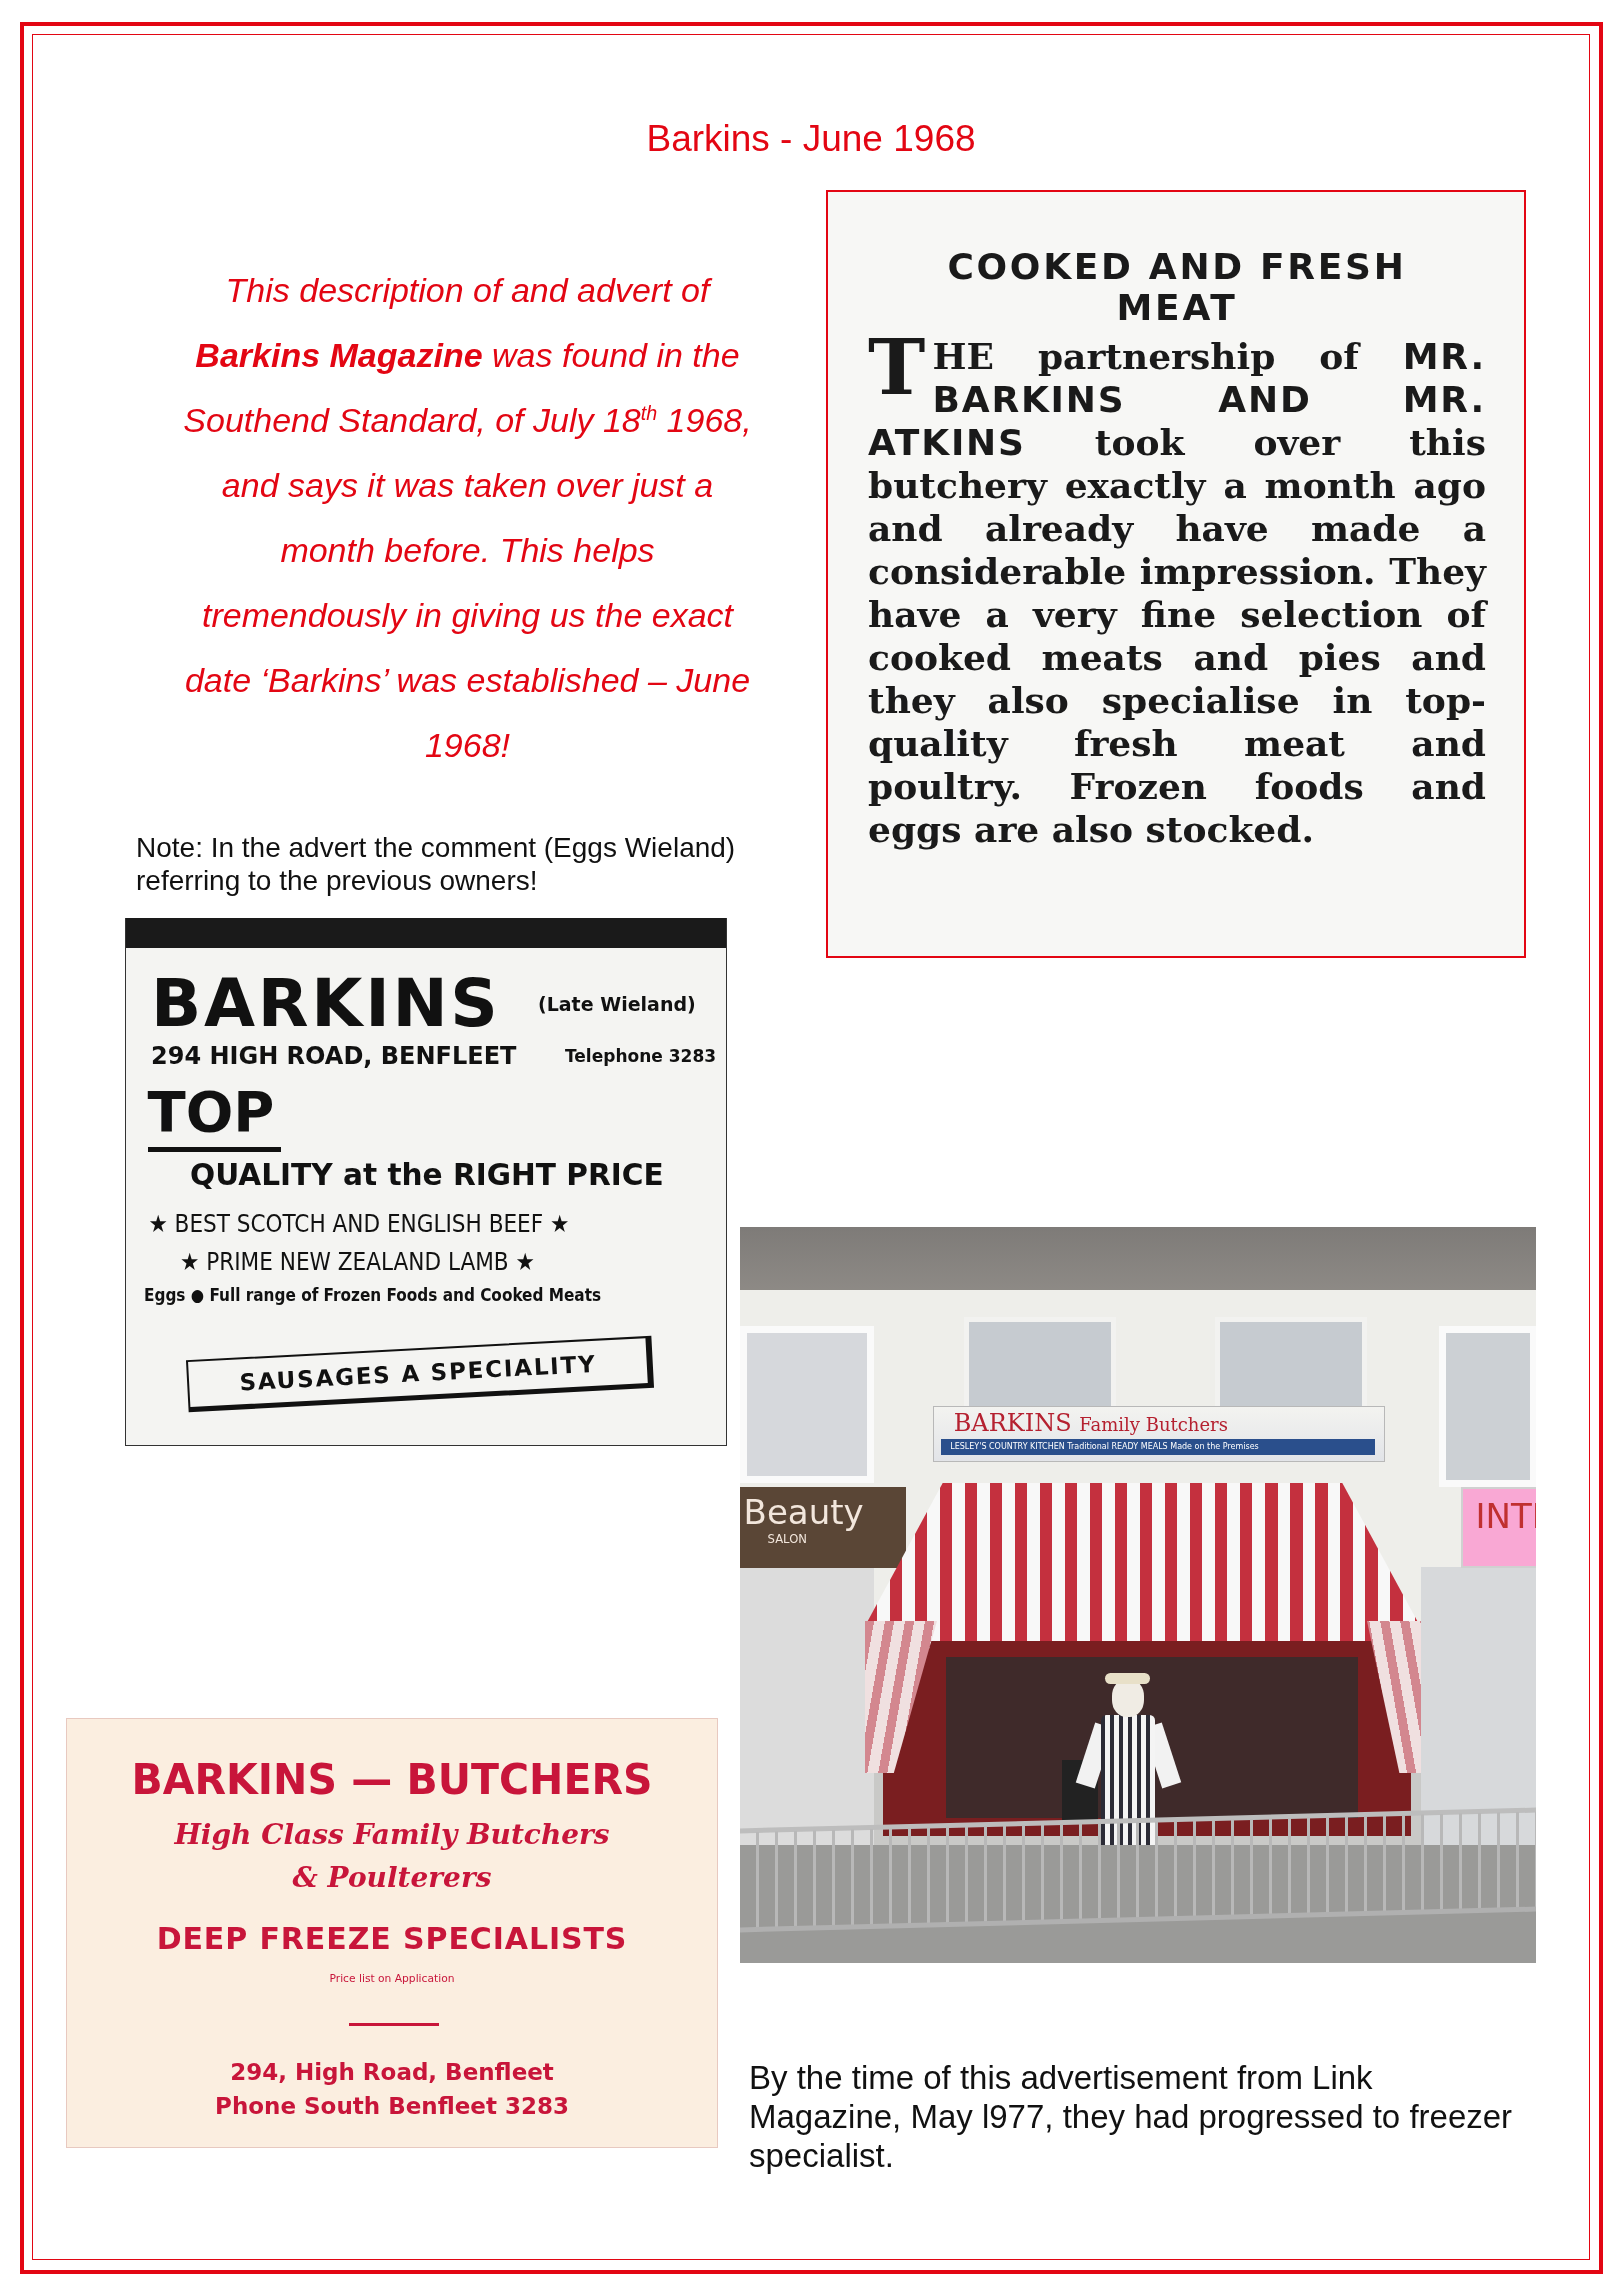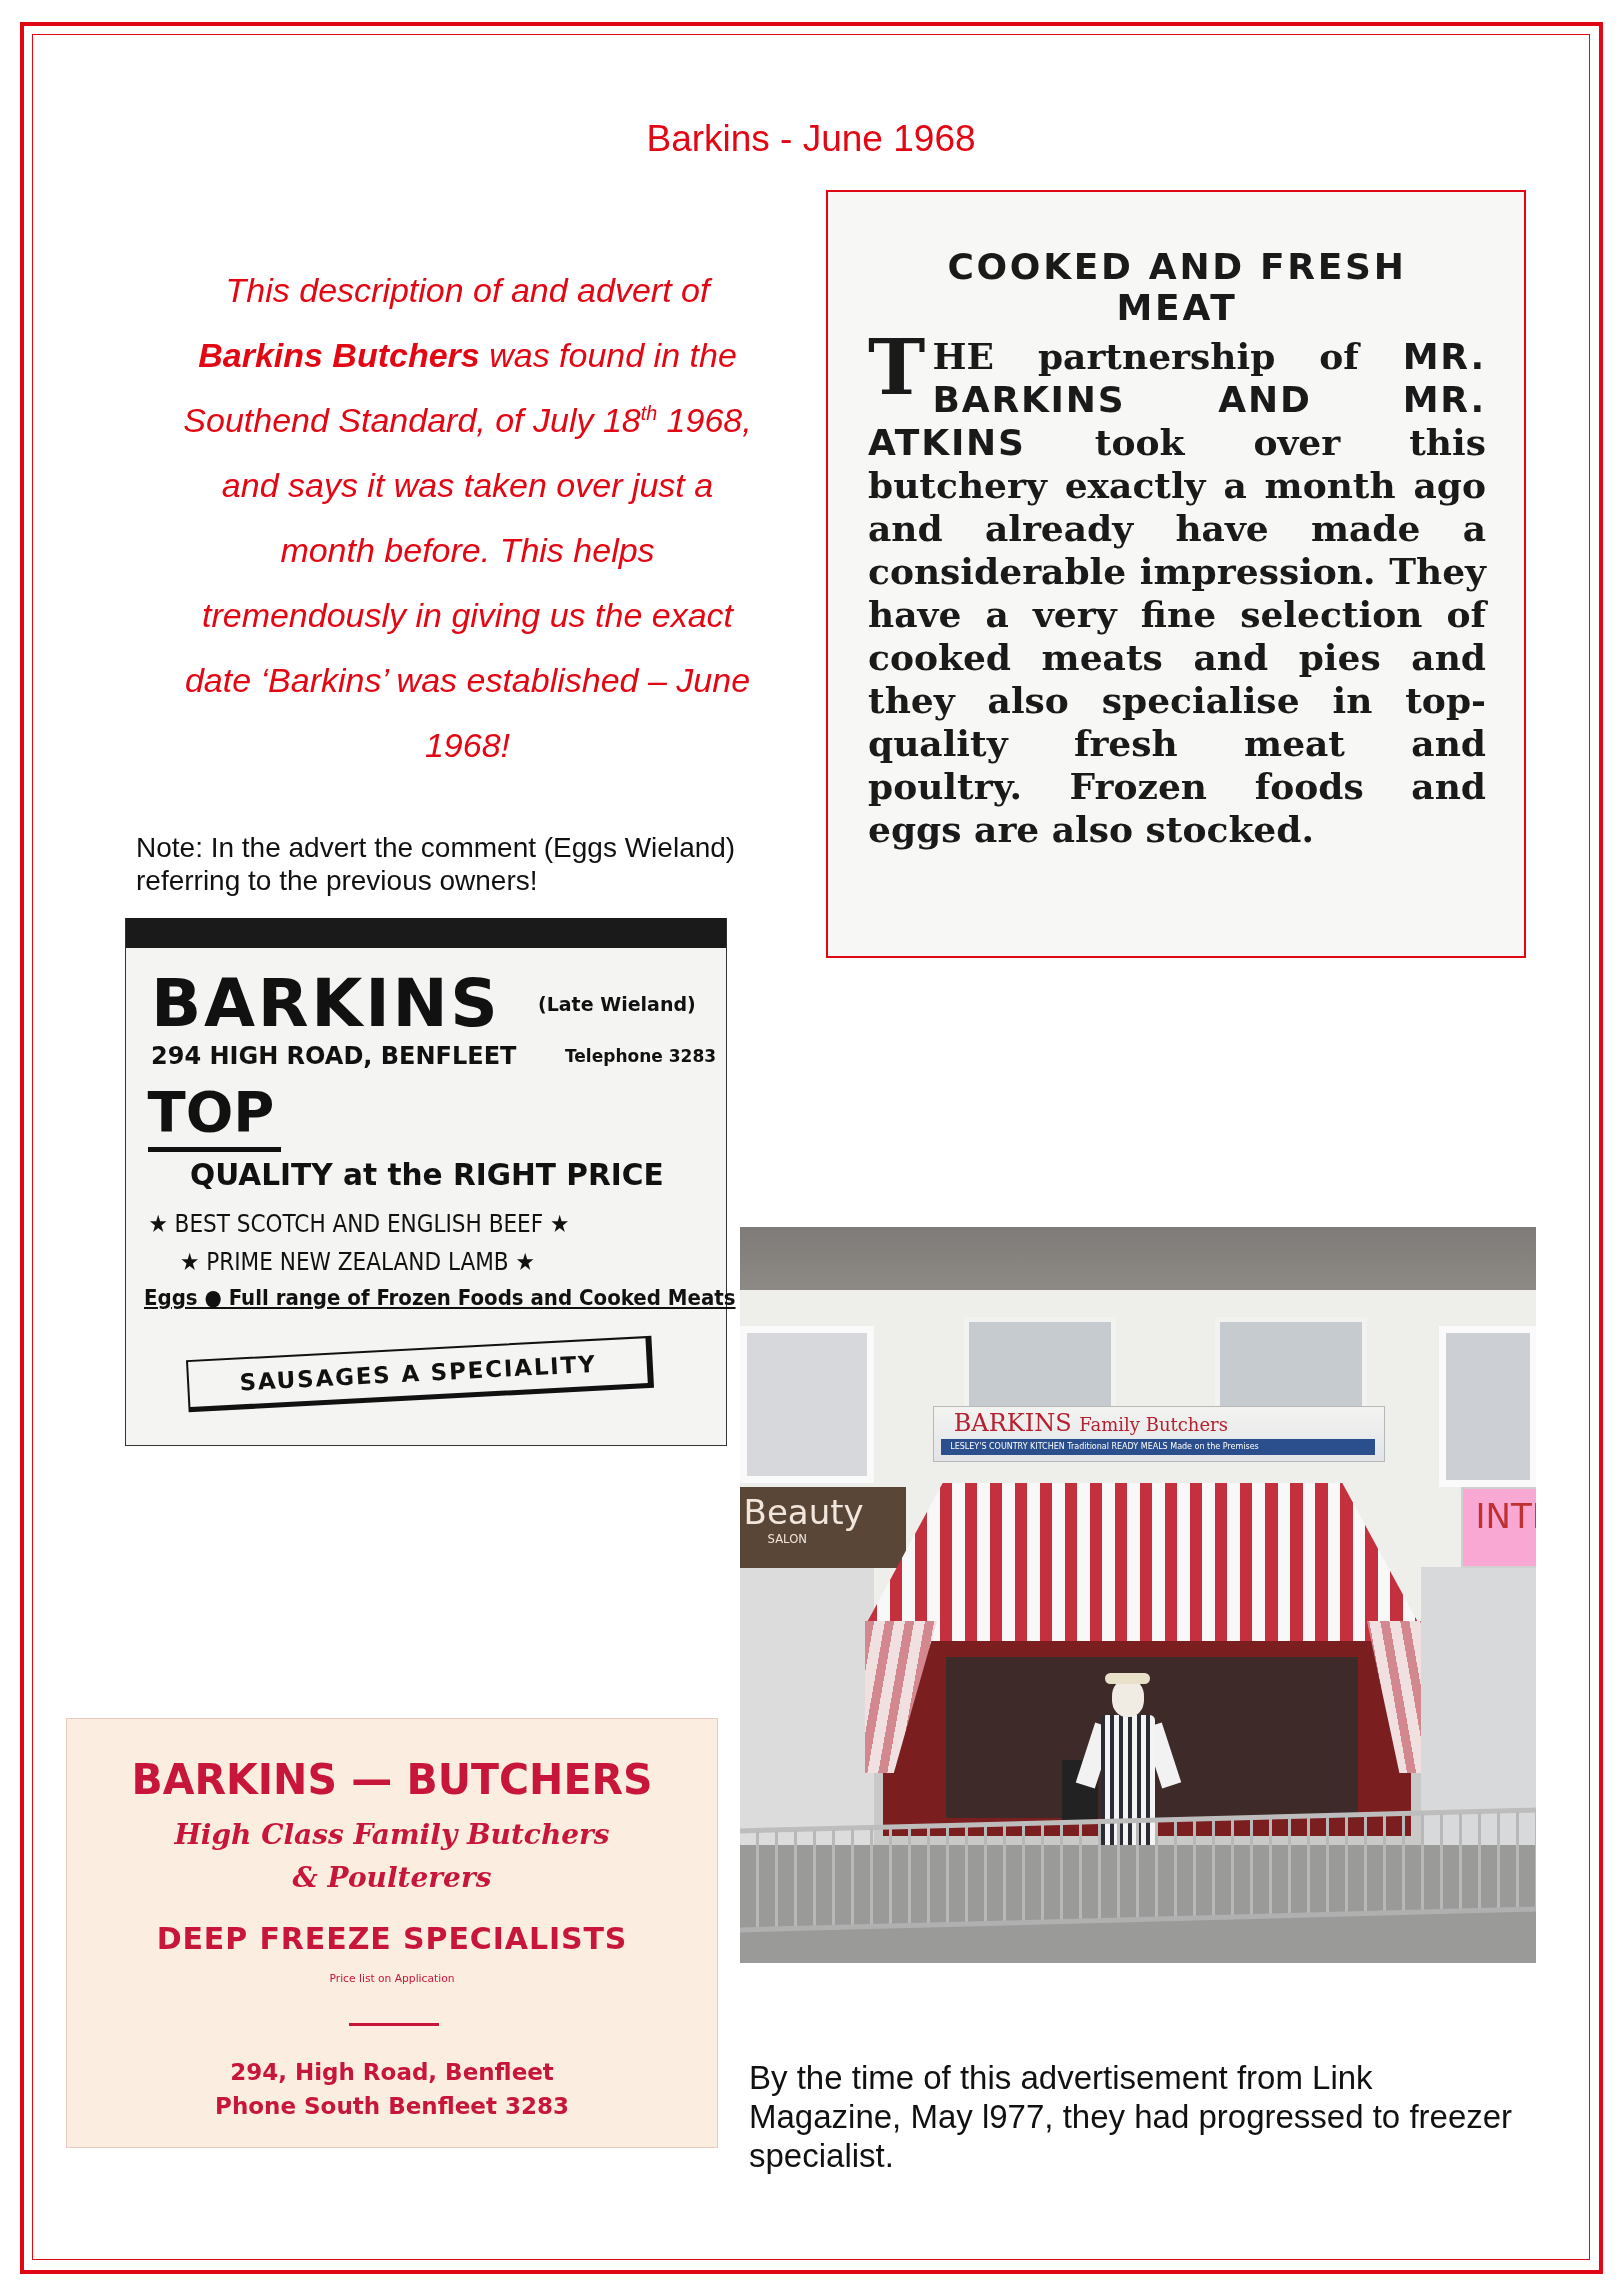--- a/index.html
+++ b/index.html
@@ -31,21 +31,21 @@
   .adv1 .brand { position: absolute; left: 25px; top: 47px; font-family: "DejaVu Sans", sans-serif; font-weight: bold; font-size: 66px; letter-spacing: 2.7px; color: #111; }
   .adv1 .late { position: absolute; left: 412px; top: 75px; font-family: "DejaVu Sans", sans-serif; font-weight: bold; font-size: 19px; color: #111; }
   .adv1 .addr { position: absolute; left: 25px; top: 124px; font-family: "DejaVu Sans", sans-serif; font-weight: bold; font-size: 24px; color: #111; }
   .adv1 .tel { position: absolute; left: 439px; top: 128px; font-family: "DejaVu Sans", sans-serif; font-size: 17px; color: #111; font-weight: bold; }
   .adv1 .top { position: absolute; left: 21.5px; top: 161px; font-family: "DejaVu Sans", sans-serif; font-weight: bold; font-size: 56px; color: #111; }
   .adv1 .top-ul { position: absolute; left: 21.5px; top: 229px; width: 133px; height: 4.5px; background: #111; }
   .adv1 .qual { position: absolute; left: 64px; top: 240px; font-family: "DejaVu Sans", sans-serif; font-weight: bold; font-size: 29.6px; color: #111; }
   .adv1 .line { position: absolute; font-family: "DejaVu Sans Condensed", "DejaVu Sans", sans-serif; font-size: 24px; color: #111; white-space: nowrap; }
   .adv1 .l1 { left: 22.4px; top: 292px; }
   .adv1 .l2 { left: 54px; top: 330px; }
-  .adv1 .l3 { left: 18px; top: 367px; font-size: 22px; font-weight: bold; text-decoration: underline; }
+  .adv1 .l3 { left: 18px; top: 367px; font-size: 17px; font-weight: bold; }
   .adv1 .saus { position: absolute; left: 61px; top: 430px; width: 466px; height: 52px; border: 2.7px solid #111; border-right-width: 6.3px; border-bottom-width: 5.4px; transform: rotate(-3deg); text-align: center; font-family: "DejaVu Sans", sans-serif; font-weight: bold; font-size: 23px; line-height: 47px; letter-spacing: 1.8px; color: #111; background: #f4f4f2; }
 
   
   .adv2 { position: absolute; left: 66px; top: 1718px; width: 652px; height: 430px; background: #fbeee0; border: 0.9px solid #e8c9c0; }
   .adv2 .t { position: absolute; left: 0; width: 100%; text-align: center; color: #c8153a; }
   .adv2 .h1 { top: 36px; font-family: "DejaVu Sans", sans-serif; font-weight: bold; font-size: 41px; letter-spacing: 0px; transform: scaleY(1.05); }
   .adv2 .h2 { top: 99px; font-family: "DejaVu Serif", serif; font-weight: bold; font-style: italic; font-size: 28px; }
   .adv2 .h3 { top: 142px; font-family: "DejaVu Serif", serif; font-weight: bold; font-style: italic; font-size: 28px; }
   .adv2 .h4 { top: 202px; font-family: "DejaVu Sans", sans-serif; font-weight: bold; font-size: 30px; letter-spacing: 0.9px; }
   .adv2 .h5 { top: 253px; font-family: "DejaVu Sans", sans-serif; font-size: 10.7px; }
@@ -91,21 +91,21 @@
 </head>
 <body>
 
 <div class="frame-outer"></div>
 <div class="frame-inner"></div>
 
 <div class="page-title">Barkins - June 1968</div>
 
 <div class="intro">
   <div>This description of and advert of</div>
-  <div><b>Barkins Butchers</b><span> was found in the</span></div>
+  <div><b>Barkins Magazine</b><span> was found in the</span></div>
   <div><span>Southend Standard, of July 18</span><sup>th</sup><span> 1968,</span></div>
   <div>and says it was taken over just a</div>
   <div>month before.  This helps</div>
   <div>tremendously in giving us the exact</div>
   <div>date ‘Barkins’ was established – June</div>
   <div>1968!</div>
 </div>
 
 <div class="note">Note: In the advert the comment (Eggs Wieland) referring to the previous owners!</div>
 

